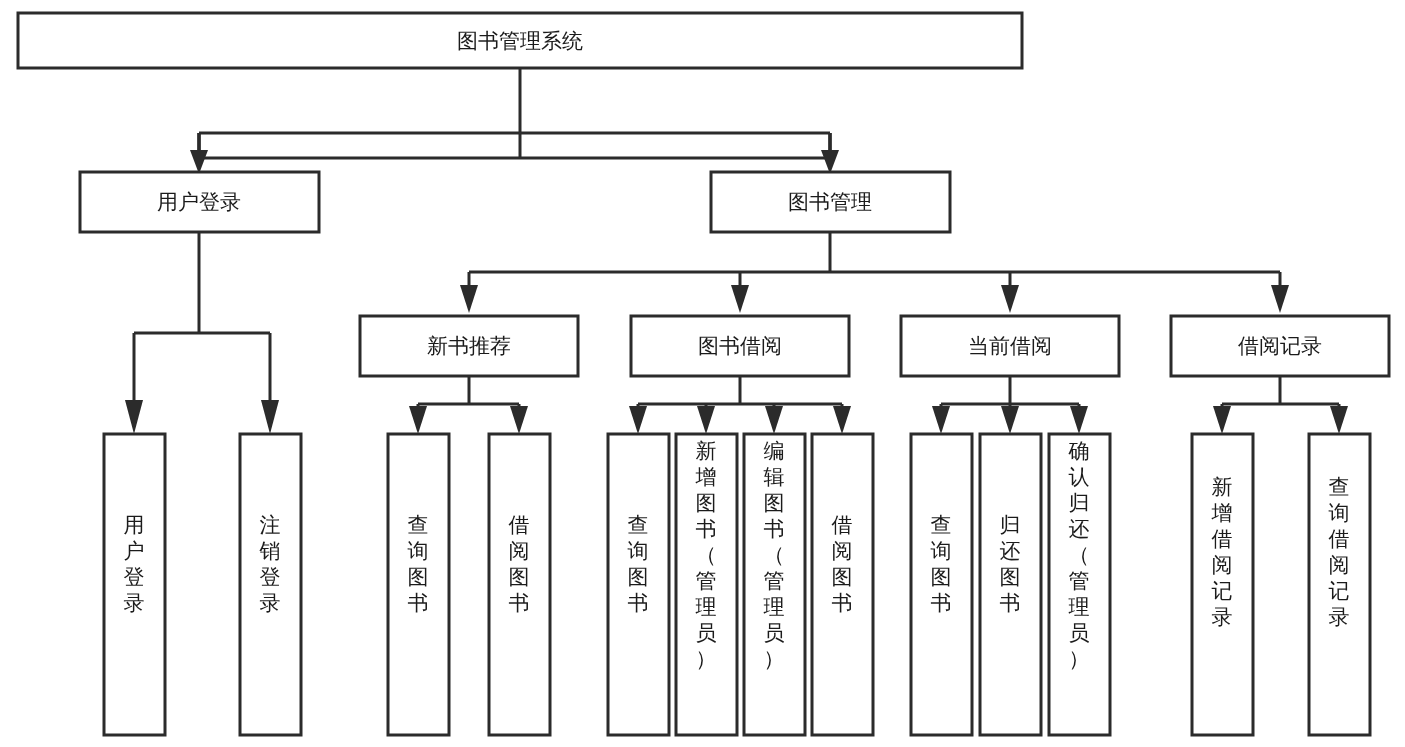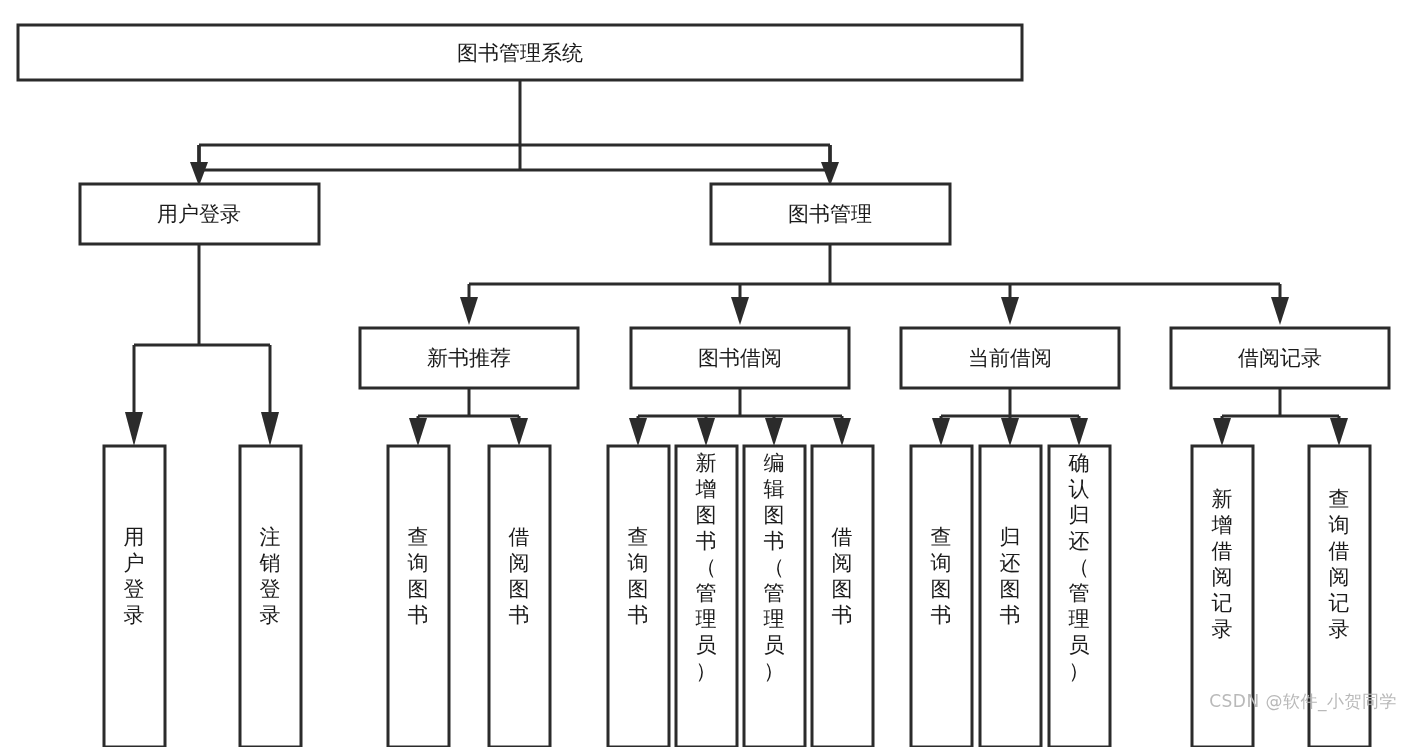--- a/index.html
+++ b/index.html
@@ -11,21 +11,20 @@
     width: 1405px;
     height: 747px;
     font-family: "DejaVu Sans", "Liberation Sans", sans-serif;
     overflow: hidden;
   }
   #diagram-root {
     position: relative;
     width: 1405px;
     height: 705px;
     background: #ffffff;
-    margin-top: 12px;
   }
   svg.canvas {
     position: absolute;
     left: 0;
     top: 0;
     width: 1405px;
     height: 747px;
     display: block;
   }
   .node-rect {
@@ -228,14 +227,13 @@
       <rect class="node-rect" x="1192" y="434" width="61" height="301"></rect>
       <text class="node-label-vertical" x="1222" y="494"><tspan x="1222" dy="0">新</tspan><tspan x="1222" dy="26">增</tspan><tspan x="1222" dy="26">借</tspan><tspan x="1222" dy="26">阅</tspan><tspan x="1222" dy="26">记</tspan><tspan x="1222" dy="26">录</tspan></text>
     </g>
     <g>
       <rect class="node-rect" x="1309" y="434" width="61" height="301"></rect>
       <text class="node-label-vertical" x="1339" y="494"><tspan x="1339" dy="0">查</tspan><tspan x="1339" dy="26">询</tspan><tspan x="1339" dy="26">借</tspan><tspan x="1339" dy="26">阅</tspan><tspan x="1339" dy="26">记</tspan><tspan x="1339" dy="26">录</tspan></text>
     </g>
 
   </svg>
 
-  <div class="watermark-text">CSDN @软件_小贺同学</div>
 </div>
 
 </body></html>

